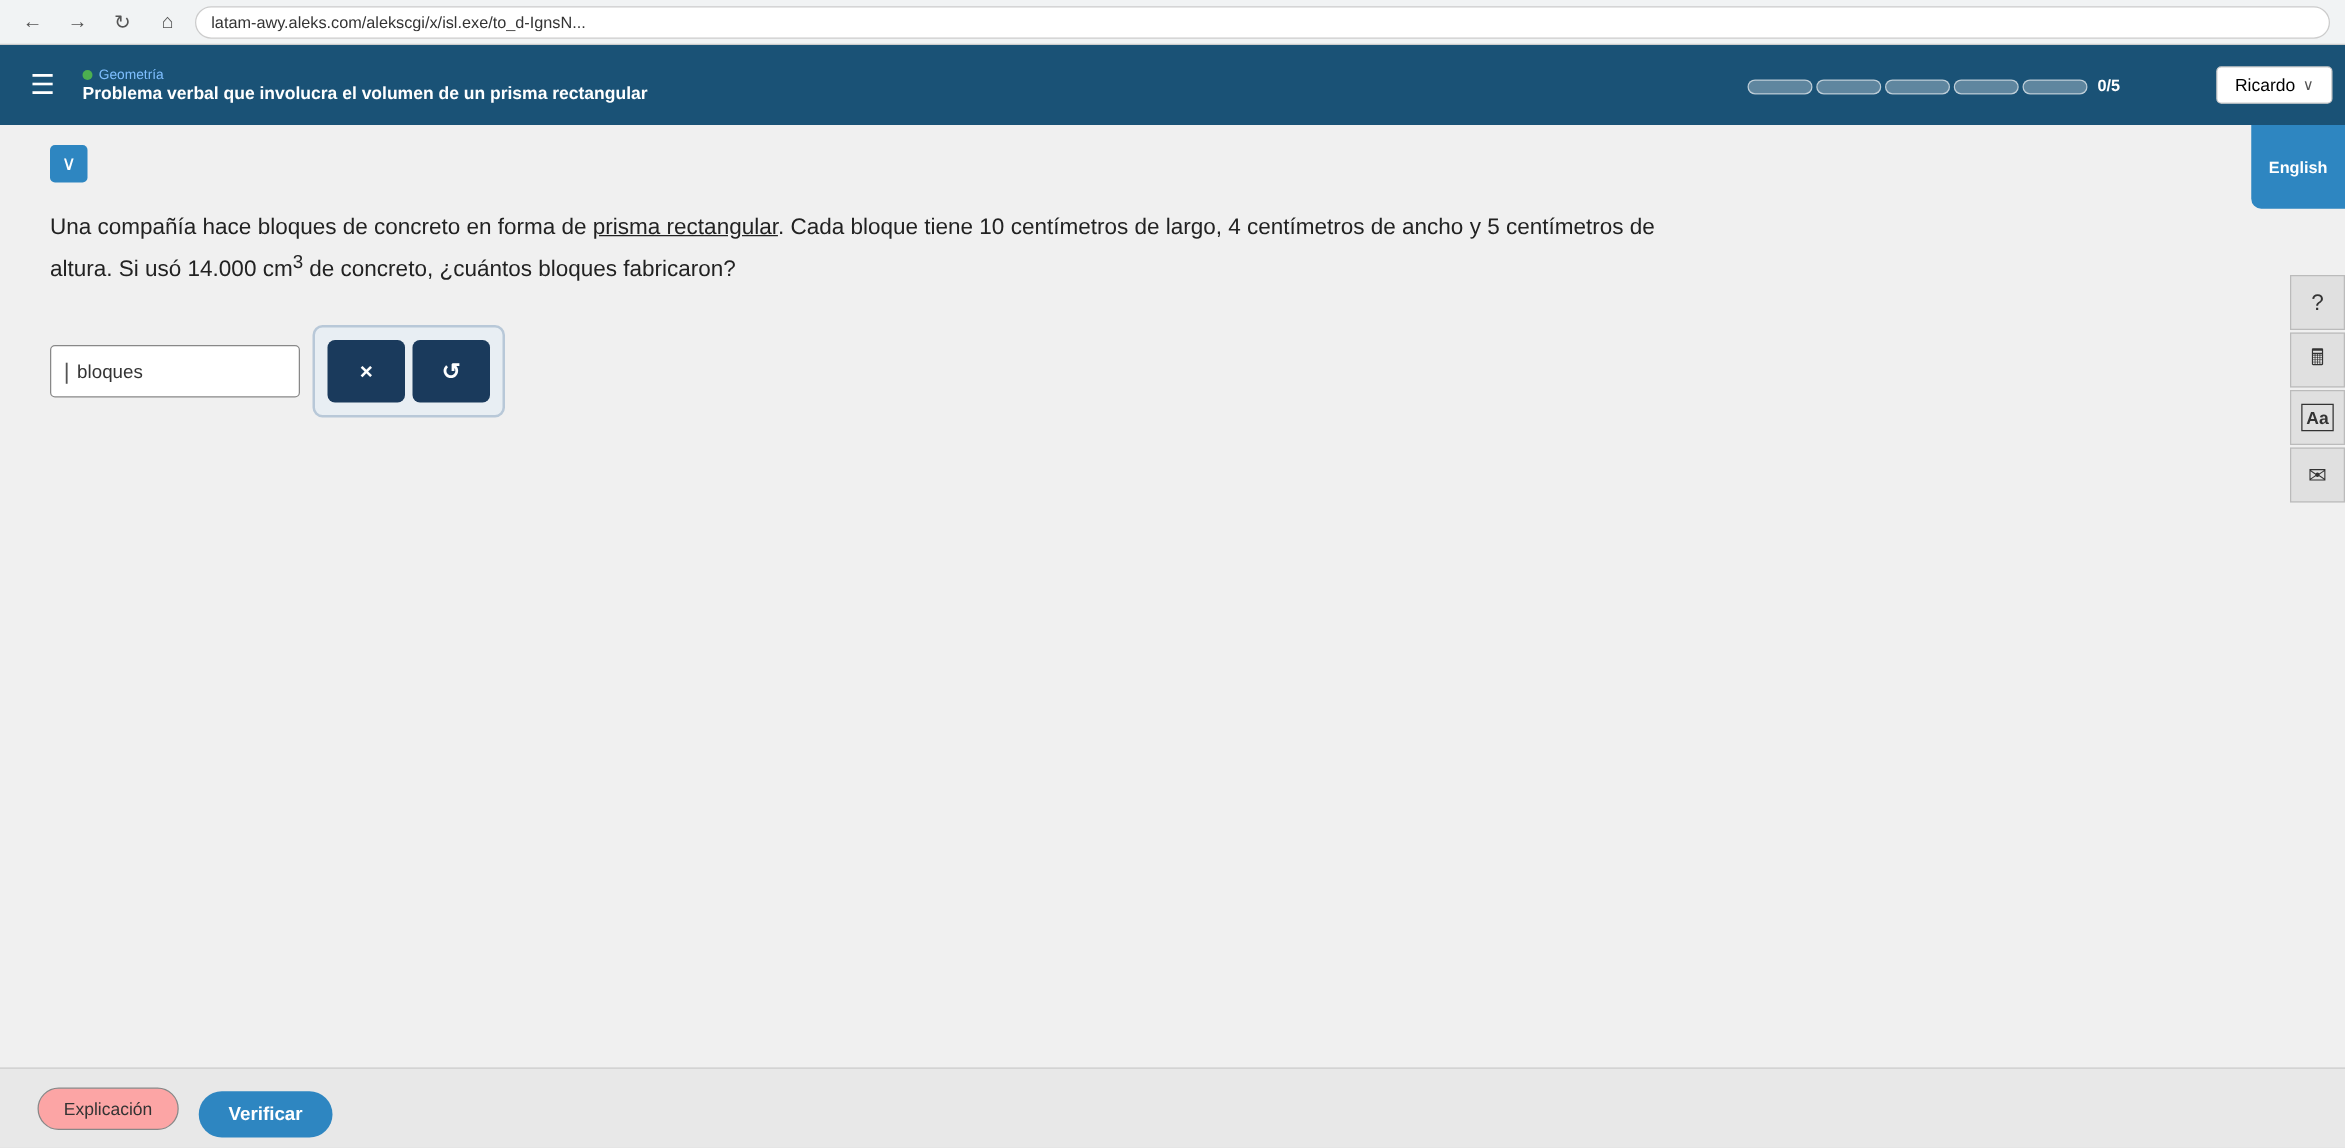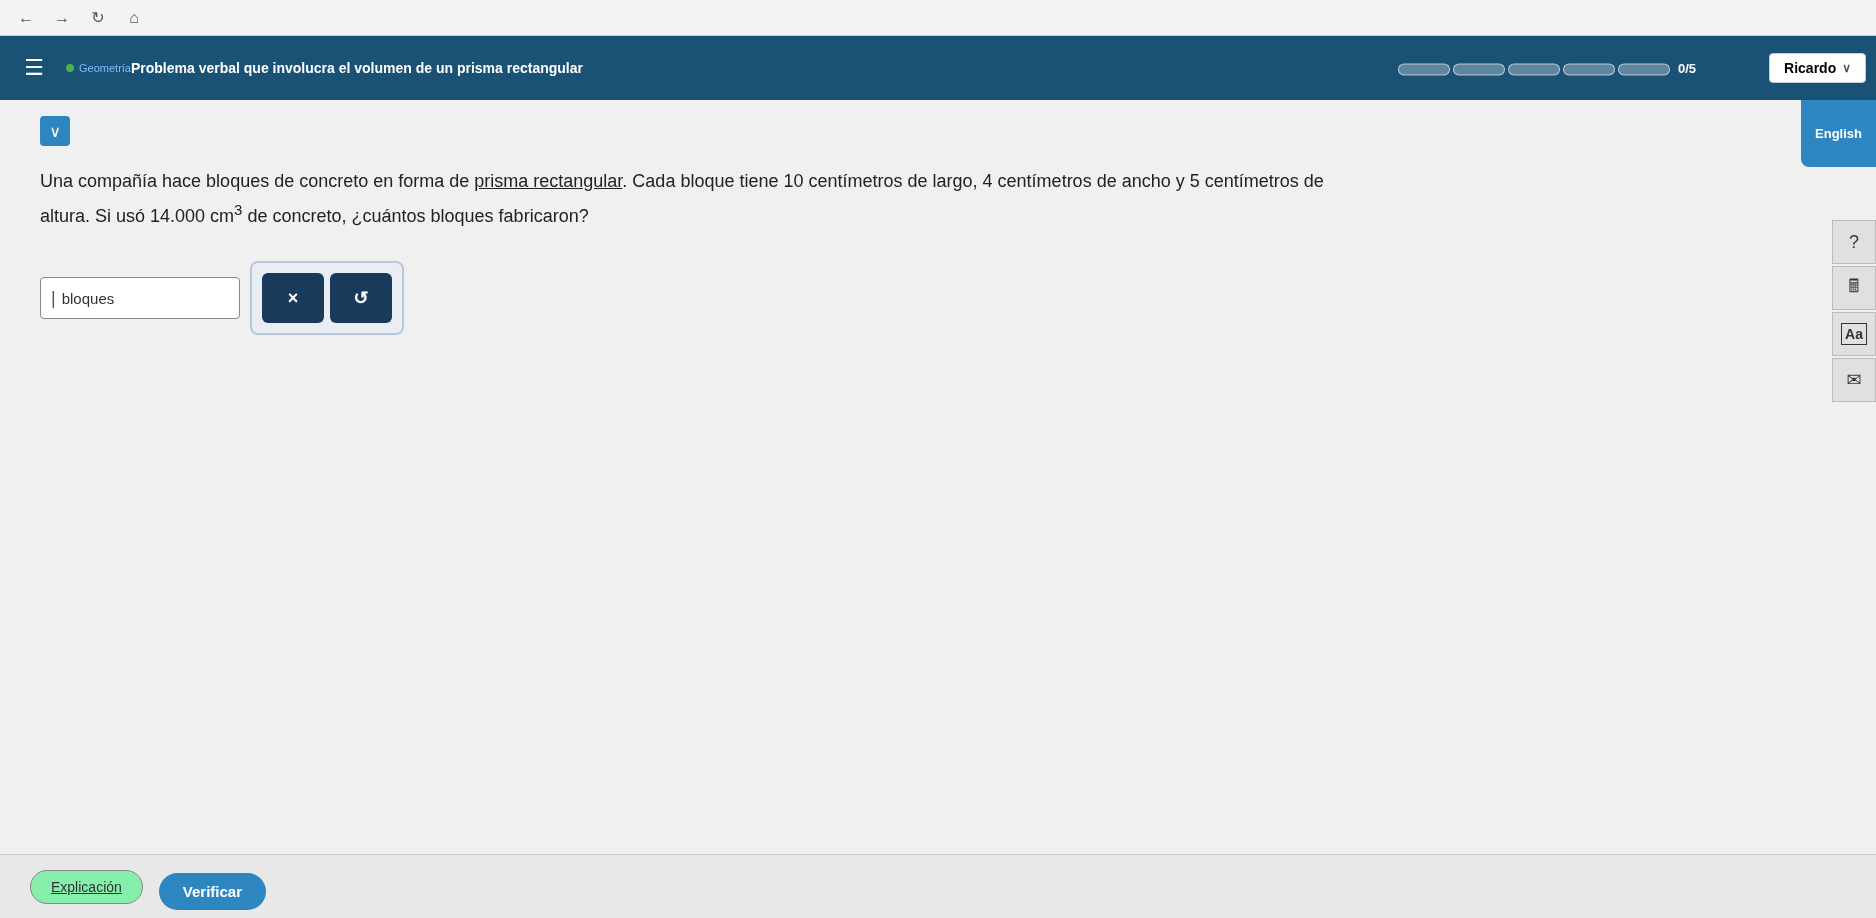--- a/index.html
+++ b/index.html
@@ -61,21 +61,21 @@
       background: transparent;
       border: none;
       font-size: 22px;
       cursor: pointer;
       margin-right: 14px;
       display: flex; align-items: center; justify-content: center;
       width: 36px; height: 36px;
     }
     .topic-info {
       display: flex;
-      flex-direction: row;
+      flex-direction: column;
     }
     .topic-category {
       font-size: 11px;
       color: #7fbfff;
       display: flex; align-items: center; gap: 5px;
     }
     .topic-category-dot {
       width: 8px; height: 8px;
       background: #4caf50;
       border-radius: 50%;
@@ -118,21 +118,21 @@
     .user-btn {
       position: absolute;
       right: 10px;
       top: 50%;
       transform: translateY(-50%);
       background: white;
       border: 1.5px solid #ccc;
       border-radius: 4px;
       padding: 6px 14px;
       font-size: 14px;
-      font-weight: bold;
+      font-weight: normal;
       cursor: pointer;
       display: flex; align-items: center; gap: 6px;
     }
     .user-btn-chevron {
       font-size: 12px;
       color: #555;
     }
 
     
     .english-btn {
@@ -268,28 +268,27 @@
       right: 0;
       height: 64px;
       background: #e8e8e8;
       display: flex;
       align-items: center;
       padding: 0 30px;
       gap: 16px;
       border-top: 1px solid #ccc;
     }
     .explain-btn {
-      background: #86efac;
+      background: #fca5a5;
       border: 1.5px solid #888;
       border-radius: 20px;
       padding: 8px 20px;
       font-size: 14px;
       cursor: pointer;
       color: #333;
-      text-decoration: underline;
     }
     .verify-btn {
       background: #2e86c1;
       border: none;
       border-radius: 20px;
       padding: 10px 24px;
       font-size: 15px;
       font-weight: bold;
       cursor: pointer;
       color: white;
@@ -297,20 +296,21 @@
     }
   </style>
 </head>
 <body>
 
 <div class="browser-bar">
   <button class="browser-nav-btn">←</button>
   <button class="browser-nav-btn">→</button>
   <button class="browser-nav-btn">↻</button>
   <button class="browser-nav-btn">⌂</button>
+  <input class="browser-url-bar" type="text" value="latam-awy.aleks.com/alekscgi/x/isl.exe/to_d-IgnsN..." style="">
 </div>
 
 <div class="app-container">
 
   <div class="top-bar">
     <button class="hamburger-btn">☰</button>
     <div class="topic-info">
       <span class="topic-category">
         <span class="topic-category-dot"></span>
         <span>Geometría</span>

